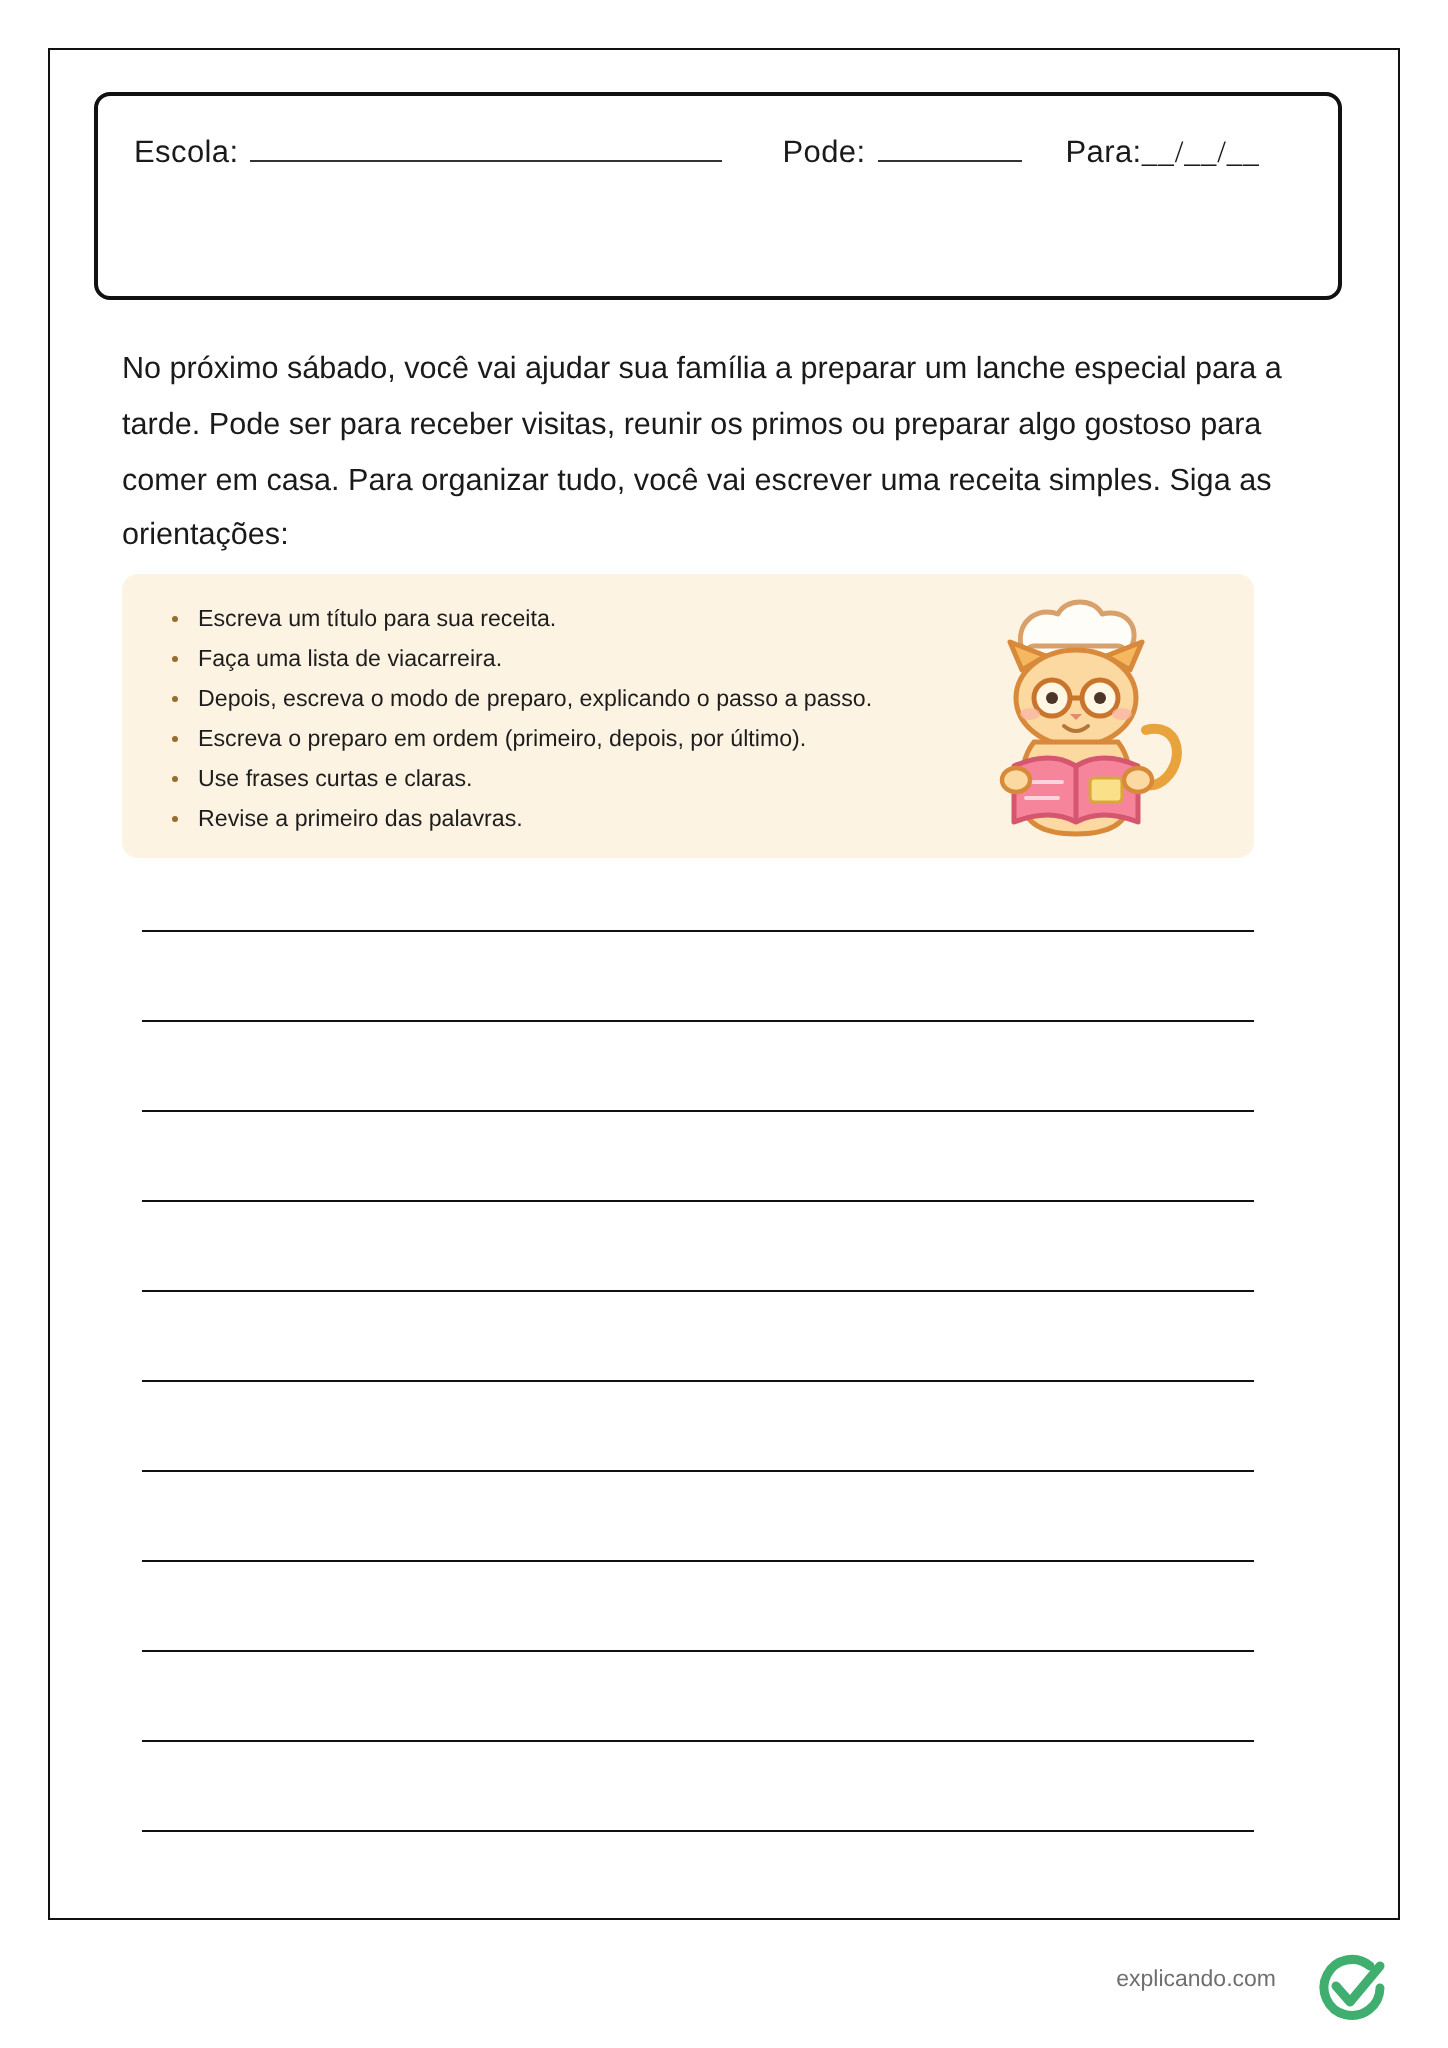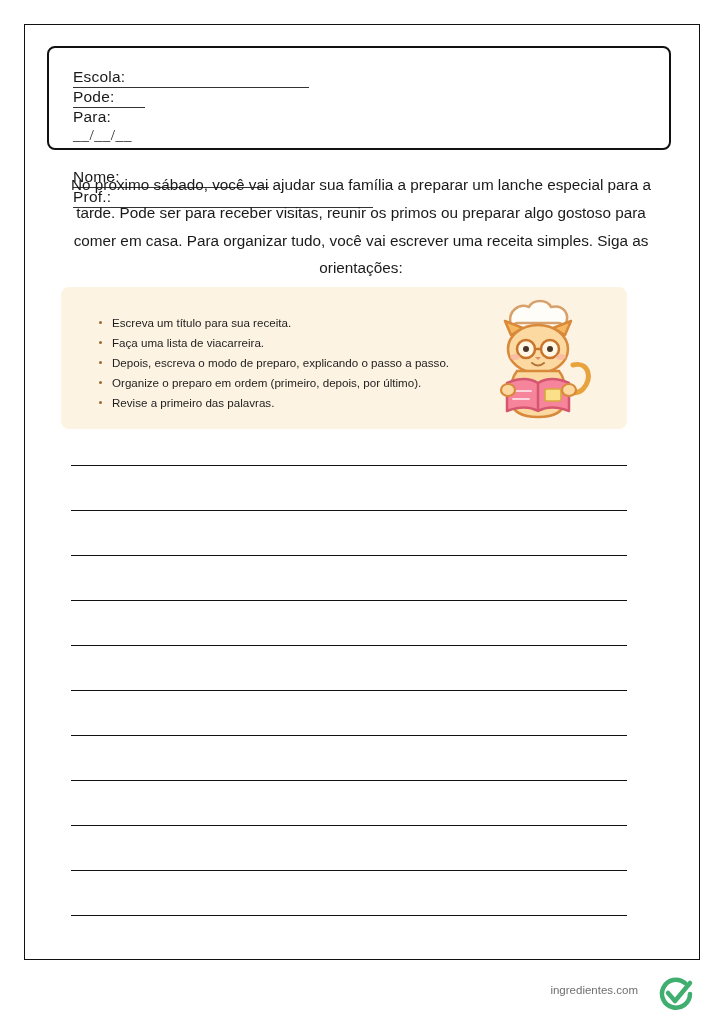--- a/index.html
+++ b/index.html
@@ -38,21 +38,20 @@
     border-radius: 8px;
     box-sizing: border-box;
     padding: 14px 18px 0 18px;
   }
   .header-row {
     display: flex;
     align-items: baseline;
     font-size: 15.5px;
     color: #1a1a1a;
     letter-spacing: 0.2px;
-    flex-direction: column;
   }
   .header-row.r1 { margin-top: 6px; }
   .header-row.r2 { margin-top: 24px; }
   .field-label { white-space: nowrap; }
   .rule {
     border-bottom: 1px solid #333333;
     height: 1px;
     display: inline-block;
     margin: 0 4px 0 6px;
   }
@@ -66,37 +65,37 @@
 
   
   .intro {
     position: absolute;
     left: 36px;
     top: 146px;
     width: 600px;
     font-size: 15.3px;
     line-height: 1.82;
     color: #1a1a1a;
-    text-align: center;
+    text-align: left;
   }
 
   
   .panel {
     position: absolute;
     left: 36px;
     top: 262px;
     width: 566px;
     height: 142px;
     background: #fdf3e3;
     border-radius: 8px;
     box-sizing: border-box;
     padding: 14px 18px 10px 18px;
   }
   .panel ul {
-    margin: 13px;
+    margin: 0;
     padding-left: 18px;
     list-style: none;
     width: 400px;
   }
   .panel li {
     position: relative;
     font-size: 11.6px;
     line-height: 1.55;
     color: #1d1d1d;
     margin-bottom: 2px;
@@ -167,37 +166,31 @@
     <div class="header-row r1">
       <span class="field-label">Escola:</span>
       <span class="rule escola"></span>
       <span class="spacer-lg"></span>
       <span class="field-label">Pode:</span>
       <span class="rule turma"></span>
       <span class="spacer-md"></span>
       <span class="field-label">Para:</span>
       <span class="date-slots">__/__/__</span>
     </div>
-    <div class="header-row r2">
-      <span class="field-label">Nome:</span>
-      <span class="rule nome"></span>
-      <span class="spacer-md"></span>
-      <span class="field-label">Prof.:</span>
-      <span class="rule prof"></span>
-    </div>
   </div>
 
   <div class="intro">No próximo sábado, você vai ajudar sua família a preparar um lanche especial para a tarde. Pode ser para receber visitas, reunir os primos ou preparar algo gostoso para comer em casa. Para organizar tudo, você vai escrever uma receita simples. Siga as orientações:</div>
 
   <div class="panel">
     <ul>
       <li>Escreva um título para sua receita.</li>
       <li>Faça uma lista de viacarreira.</li>
       <li>Depois, escreva o modo de preparo, explicando o passo a passo.</li>
-      <li>Organize o preparo em ordem (primeiro, depois, por último).</li>
+      <li>Escreva o preparo em ordem (primeiro, depois, por último).</li>
+      <li>Use frases curtas e claras.</li>
       <li>Revise a primeiro das palavras.</li>
     </ul>
 
     <svg class="cat" viewBox="0 0 122 128">
 
       <path d="M96 70 C112 66 116 84 106 94 C100 100 92 98 90 92" fill="none" stroke="#e8a33d" stroke-width="5" stroke-linecap="round"></path>
 
       <path d="M34 30 C30 16 42 8 52 12 C56 4 70 4 74 12 C86 9 94 19 88 30 Z" fill="#fffdf8" stroke="#d8a06a" stroke-width="2.5" stroke-linejoin="round"></path>
       <rect x="36" y="28" width="50" height="9" rx="4" fill="#fffdf8" stroke="#d8a06a" stroke-width="2.5"></rect>
 
@@ -241,18 +234,18 @@
     <div class="wline"></div>
     <div class="wline"></div>
     <div class="wline"></div>
     <div class="wline"></div>
     <div class="wline"></div>
   </div>
 
 </div>
 
 <div class="footer">
-  <div class="footer-text">ingredientes.com</div>
+  <div class="footer-text">explicando.com</div>
   <svg class="footer-logo" viewBox="0 0 40 40">
     <path d="M29 9 A14 14 0 1 0 34 20" fill="none" stroke="#3fae6f" stroke-width="4.5" stroke-linecap="round"></path>
     <path d="M12 19 L19 27 L34 9" fill="none" stroke="#3fae6f" stroke-width="4.5" stroke-linecap="round" stroke-linejoin="round"></path>
   </svg>
 </div>
 
 </body></html>

